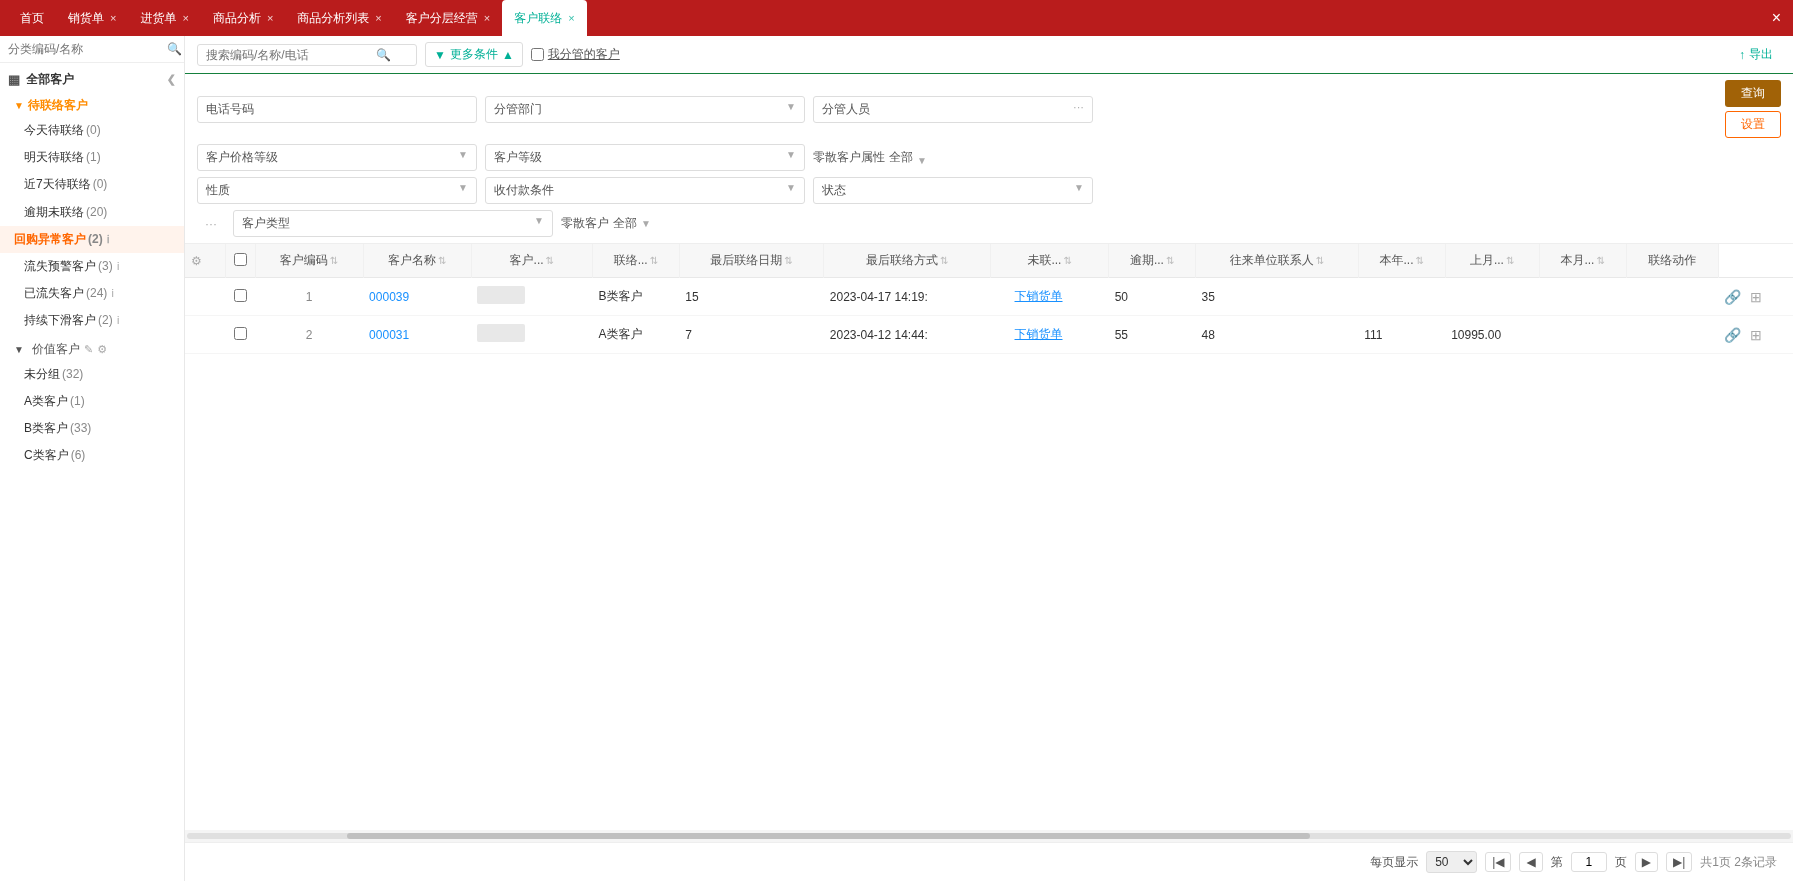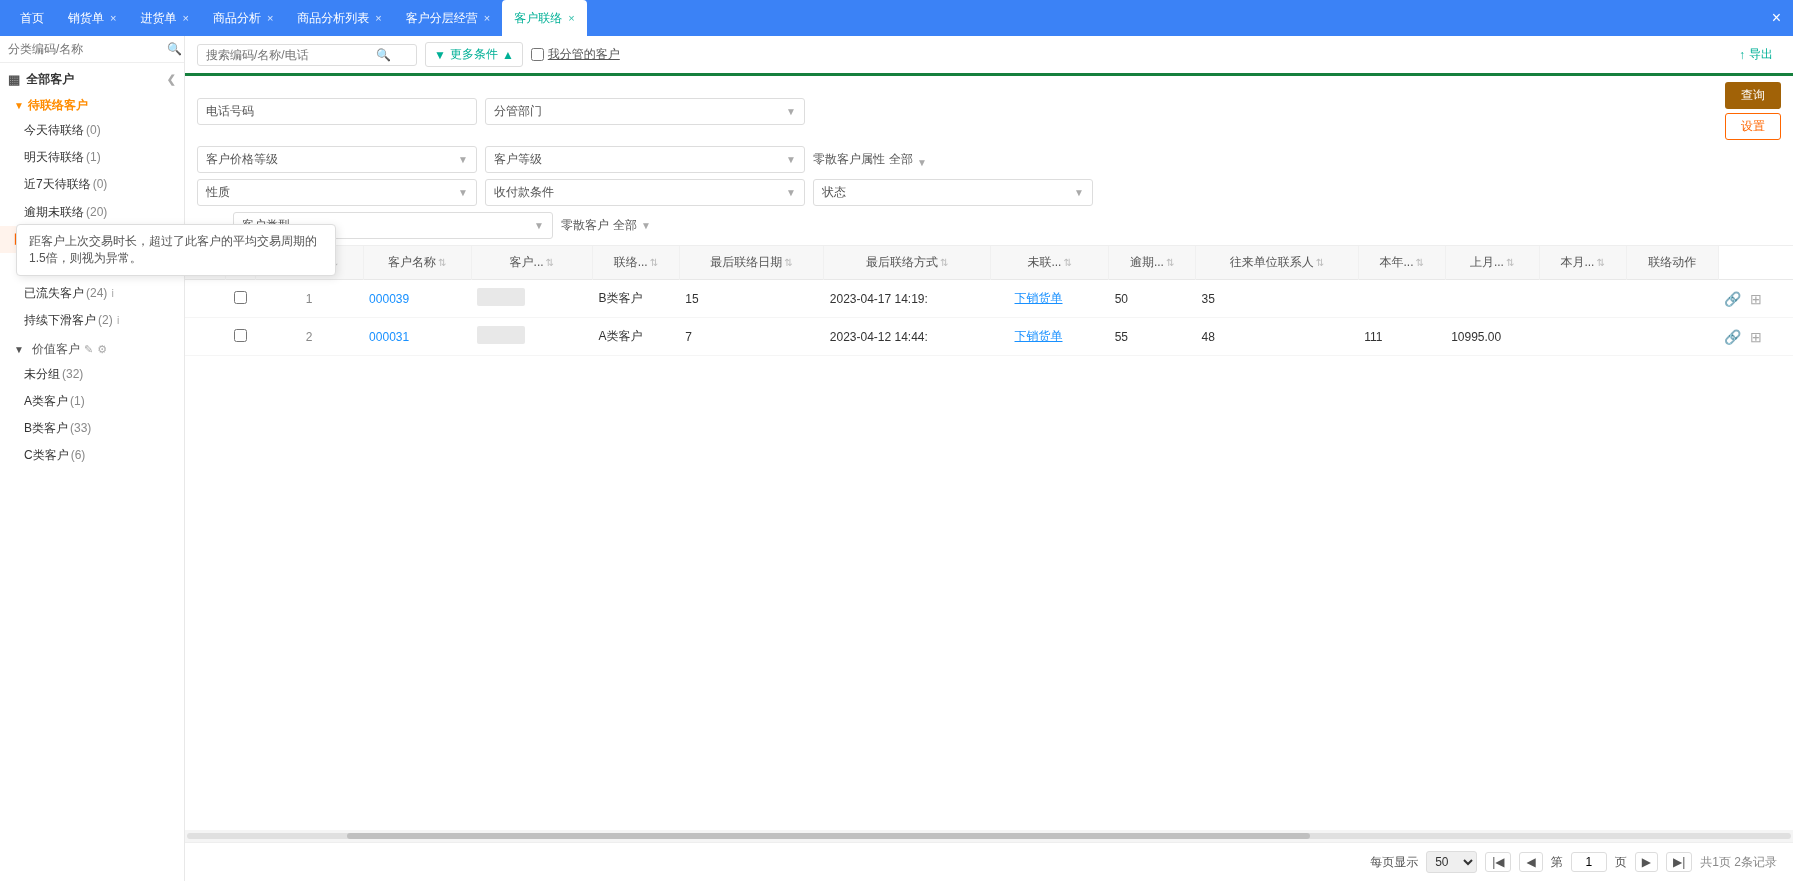--- a/index.html
+++ b/index.html
@@ -1,20 +1,20 @@
 <!DOCTYPE html>
 <html><head>
   <meta charset="utf-8">
   <style>
     * { box-sizing: border-box; margin: 0; padding: 0; font-family: 'Microsoft YaHei', Arial, sans-serif; font-size: 12px; }
     body { background: #f5f5f5; overflow: hidden; width: 1793px; height: 881px; }
 
     
     .top-nav {
-      background: #3b82f6;
+      background: #b91c1c;
       height: 36px;
       display: flex;
       align-items: center;
       padding: 0 8px;
       color: #fff;
       position: relative;
     }
     .nav-item {
       padding: 0 12px;
       height: 36px;
@@ -108,21 +108,21 @@
     .content-area {
       flex: 1;
       display: flex;
       flex-direction: column;
       overflow: hidden;
     }
 
     
     .filter-bar {
       background: #fff;
-      border-bottom: 3px solid #15803d;
+      border-bottom: 1px solid #15803d;
       padding: 6px 12px;
       display: flex;
       align-items: center;
       gap: 8px;
     }
     .filter-search-input {
       display: flex;
       align-items: center;
       border: 1px solid #ddd;
       border-radius: 3px;
@@ -173,21 +173,20 @@
     }
     .adv-filter-row {
       display: flex;
       align-items: center;
       gap: 8px;
       margin-bottom: 6px;
     }
     .adv-filter-row:last-child { margin-bottom: 0; }
     .filter-field {
       display: flex;
-      align-items: center;
       border: 1px solid #ddd;
       border-radius: 3px;
       padding: 4px 8px;
       min-width: 180px;
       flex: 1;
       max-width: 280px;
       cursor: pointer;
       background: #fff;
       justify-content: space-between;
     }
@@ -481,20 +480,24 @@
     <div class="adv-filter">
 
       <div class="adv-filter-row">
         <div class="filter-field">
           <span class="label">电话号码</span>
         </div>
         <div class="filter-field filter-field-wide">
           <span class="label">分管部门</span>
           <span class="arrow">▼</span>
         </div>
+        <div class="filter-field" style="flex:2; min-width:280px;">
+          <span class="label">分管人员</span>
+          <span style="color:#aaa; font-size:11px;">···</span>
+        </div>
         <div class="filter-actions">
           <button class="btn-query">查询</button>
           <button class="btn-settings">设置</button>
         </div>
       </div>
 
       <div class="adv-filter-row">
         <div class="filter-field">
           <span class="label">客户价格等级</span>
           <span class="arrow">▼</span>
@@ -532,23 +535,20 @@
           <span class="arrow">▼</span>
         </div>
         <div style="display:flex; align-items:center; gap:4px; flex:2; min-width:280px;">
           <span class="zero-retail-label">零散客户</span>
           <span style="color:#555;">全部</span>
           <span class="arrow" style="color:#aaa; font-size:10px;">▼</span>
         </div>
       </div>
     </div>
 
-    <div class="tooltip-box">
-      <span>距客户上次交易时长，超过了此客户的平均交易周期的1.5倍，则视为异常。</span>
-    </div>
 
     <div class="table-container" style="margin-top:0;">
       <table>
         <thead>
           <tr>
             <th>
               <span class="settings-icon-cell">⚙</span>
             </th>
             <th class="checkbox-cell">
               <input type="checkbox" style="">

